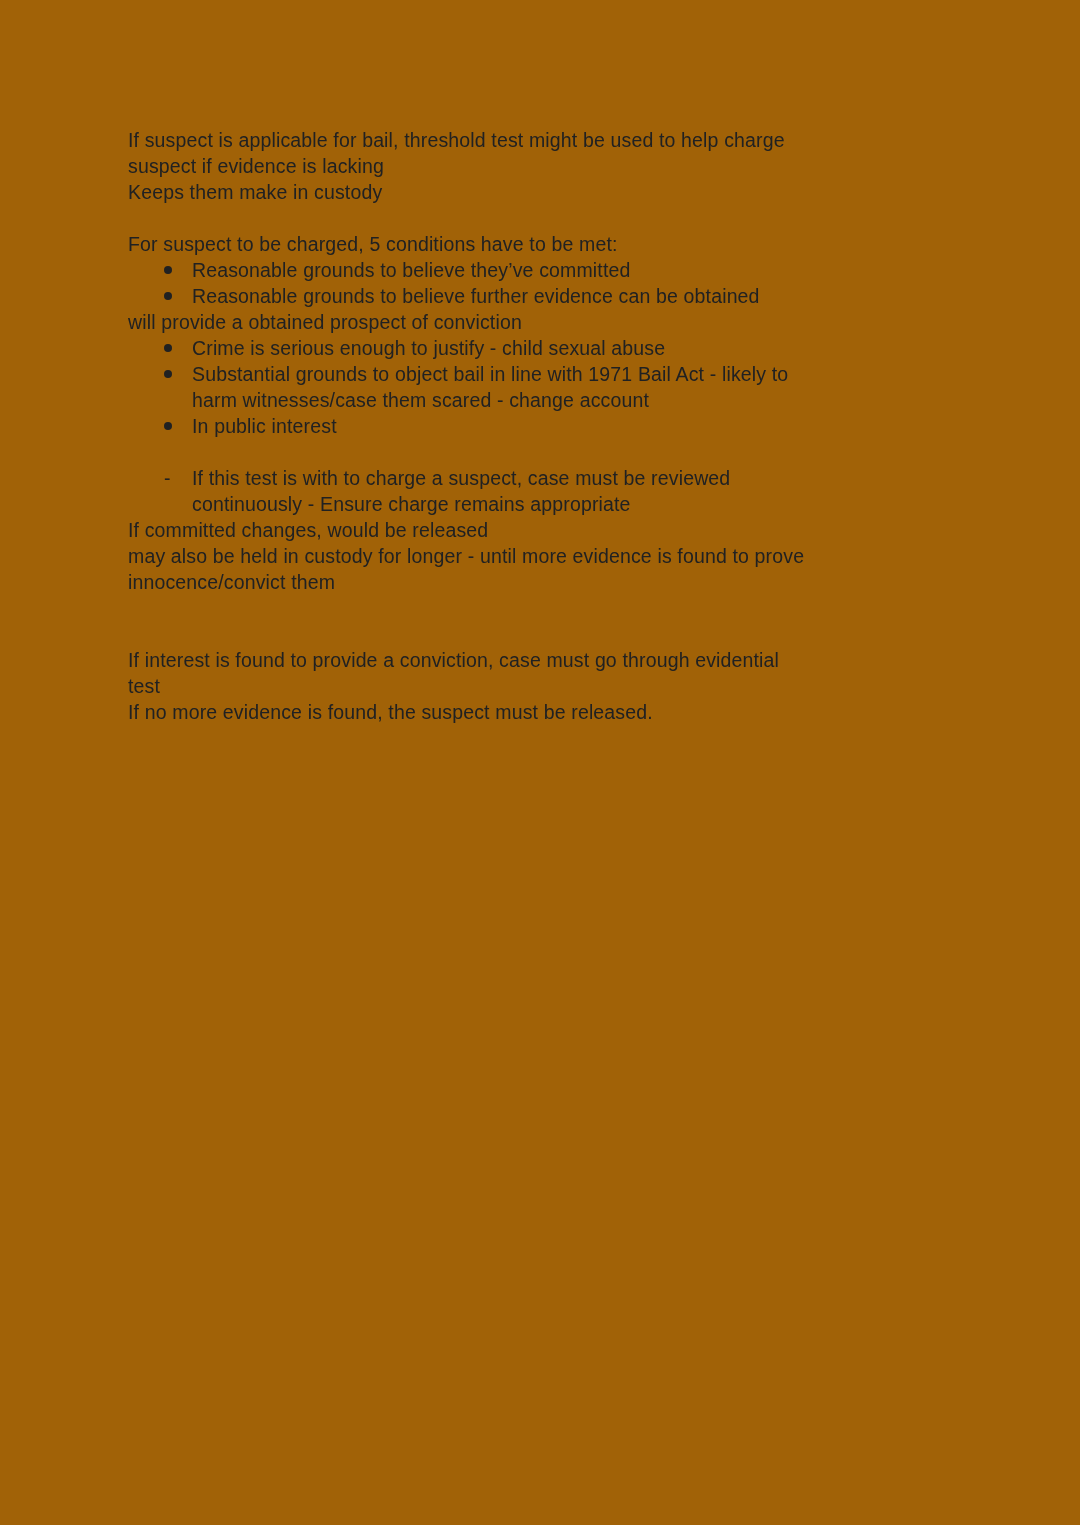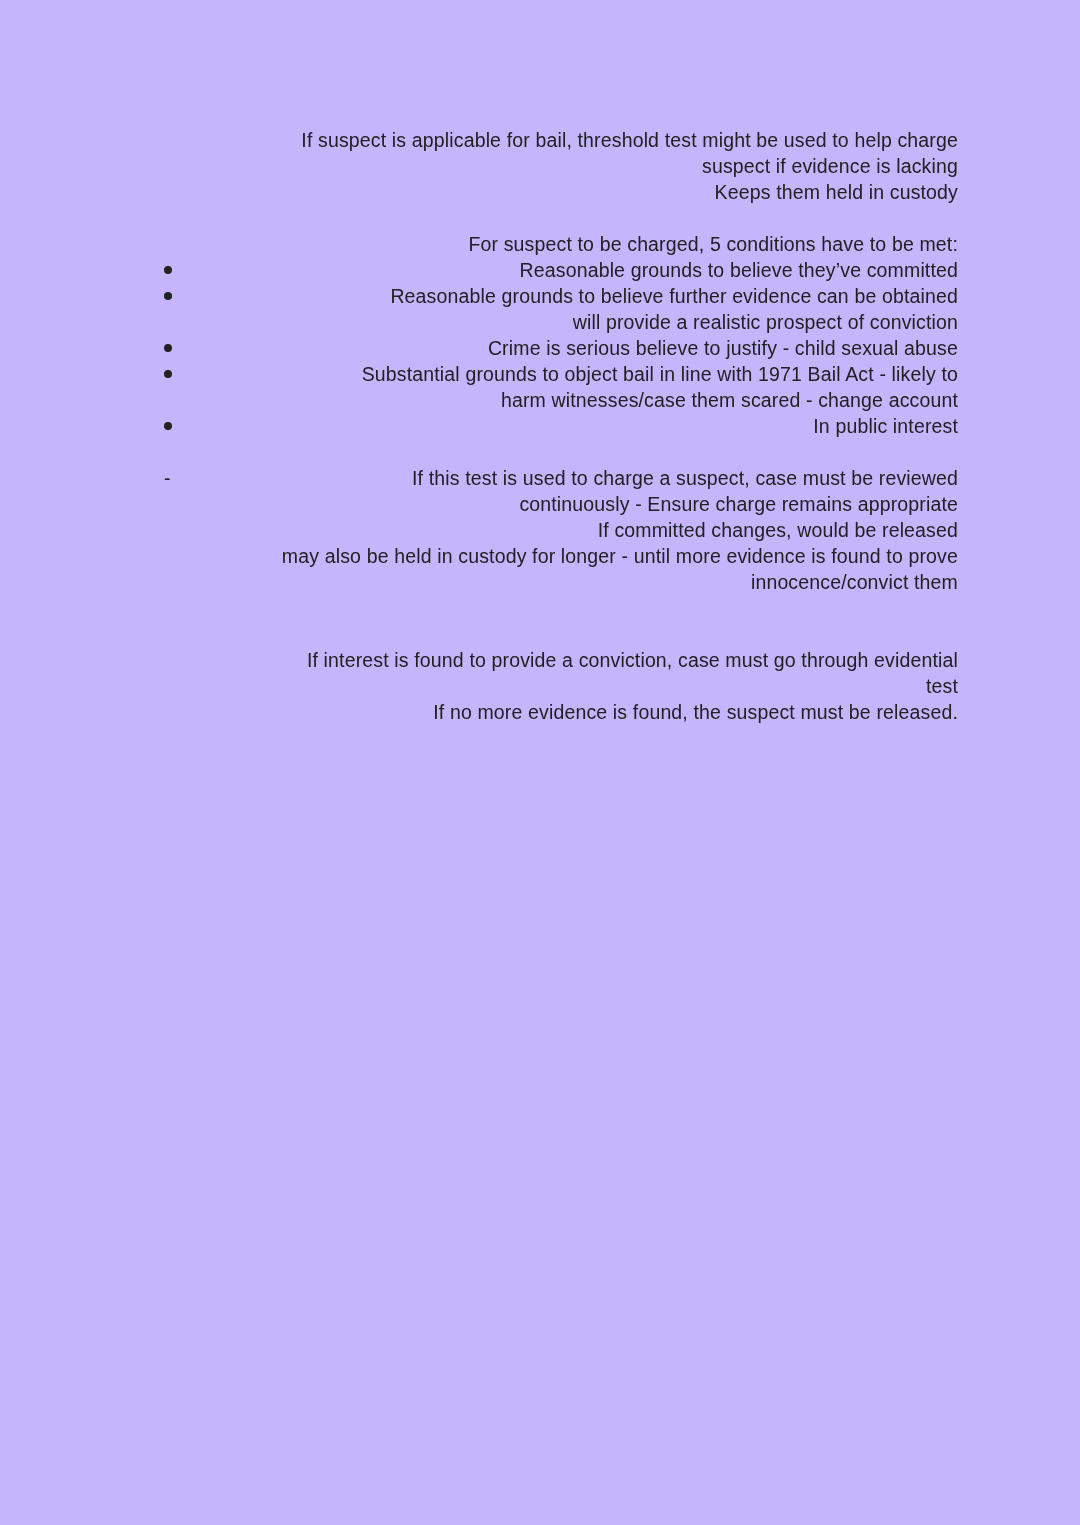--- a/index.html
+++ b/index.html
@@ -50,36 +50,36 @@
     left: 36px;
     top: 0;
   }
   .line.gap {
     height: 26px;
   }
 </style>
 </head>
 <body>
 
-<div class="page" style="background: #c4b5fd; color: rgb(32, 33, 34); text-align: right;">
+<div class="page" style="background: #a16207; color: rgb(32, 33, 34);">
   <main class="content" id="page-content">
       <div class="line text"><span>If suspect is applicable for bail, threshold test might be used to help charge</span></div>
       <div class="line text"><span>suspect if evidence is lacking</span></div>
-      <div class="line text"><span>Keeps them held in custody</span></div>
+      <div class="line text"><span>Keeps them make in custody</span></div>
       <div class="line gap"></div>
       <div class="line text"><span>For suspect to be charged, 5 conditions have to be met:</span></div>
       <div class="line bullet"><span>Reasonable grounds to believe they’ve committed</span></div>
       <div class="line bullet"><span>Reasonable grounds to believe further evidence can be obtained</span></div>
-      <div class="line text"><span>will provide a realistic prospect of conviction</span></div>
-      <div class="line bullet"><span>Crime is serious believe to justify - child sexual abuse</span></div>
+      <div class="line text"><span>will provide a obtained prospect of conviction</span></div>
+      <div class="line bullet"><span>Crime is serious enough to justify - child sexual abuse</span></div>
       <div class="line bullet"><span>Substantial grounds to object bail in line with 1971 Bail Act - likely to</span></div>
       <div class="line cont"><span>harm witnesses/case them scared - change account</span></div>
       <div class="line bullet"><span>In public interest</span></div>
       <div class="line gap"></div>
-      <div class="line dash"><span>If this test is used to charge a suspect, case must be reviewed</span></div>
+      <div class="line dash"><span>If this test is with to charge a suspect, case must be reviewed</span></div>
       <div class="line cont"><span>continuously - Ensure charge remains appropriate</span></div>
       <div class="line text"><span>If committed changes, would be released</span></div>
       <div class="line text"><span>may also be held in custody for longer - until more evidence is found to prove</span></div>
       <div class="line text"><span>innocence/convict them</span></div>
       <div class="line gap"></div>
       <div class="line gap"></div>
       <div class="line text"><span>If interest is found to provide a conviction, case must go through evidential</span></div>
       <div class="line text"><span>test</span></div>
       <div class="line text"><span>If no more evidence is found, the suspect must be released.</span></div>
     </main>

